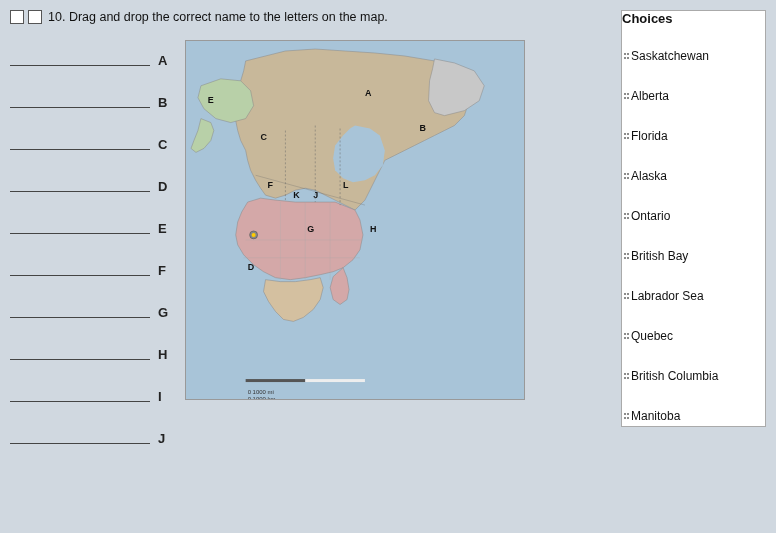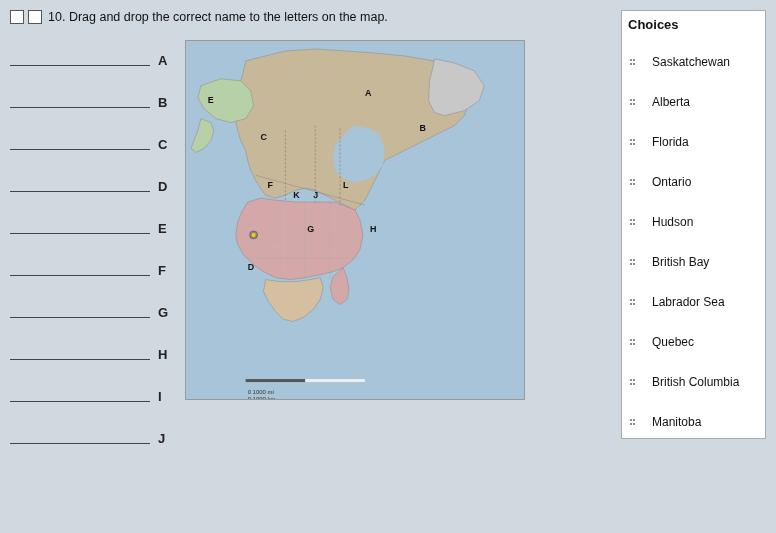--- a/index.html
+++ b/index.html
@@ -108,36 +108,35 @@
     .map-svg {
       width: 100%;
       height: 100%;
     }
 
     
     .choices-panel {
       width: 145px;
       background: white;
       border: 1px solid #aaa;
-      padding: 6px;
       flex-shrink: 0;
       align-self: flex-start;
     }
 
     .choices-title {
       font-size: 13px;
       font-weight: bold;
       color: #111;
       margin-bottom: 6px;
     }
 
     .choice-item {
       display: flex;
       align-items: center;
-      gap: 17px;
+      gap: 2px;
       padding: 3px 2px;
       cursor: grab;
       font-size: 12px;
       color: #111;
       margin-top: 20px;
     }
 
     .choice-handle {
       display: inline-flex;
       flex-direction: column;
@@ -369,34 +368,34 @@
       <div class="choice-handle">
         <span>
             <span class="dot"></span>
             <span class="dot"></span>
           </span>
         <span>
             <span class="dot"></span>
             <span class="dot"></span>
           </span>
       </div>
+      <span>Alaska</span>
+    </div>
+    <div class="choice-item">
+      <div class="choice-handle">
+        <span>
+            <span class="dot"></span>
+            <span class="dot"></span>
+          </span>
+        <span>
+            <span class="dot"></span>
+            <span class="dot"></span>
+          </span>
+      </div>
       <span>Ontario</span>
-    </div>
-    <div class="choice-item">
-      <div class="choice-handle">
-        <span>
-            <span class="dot"></span>
-            <span class="dot"></span>
-          </span>
-        <span>
-            <span class="dot"></span>
-            <span class="dot"></span>
-          </span>
-      </div>
-      <span>Hudson</span>
     </div>
     <div class="choice-item">
       <div class="choice-handle">
         <span>
             <span class="dot"></span>
             <span class="dot"></span>
           </span>
         <span>
             <span class="dot"></span>
             <span class="dot"></span>

